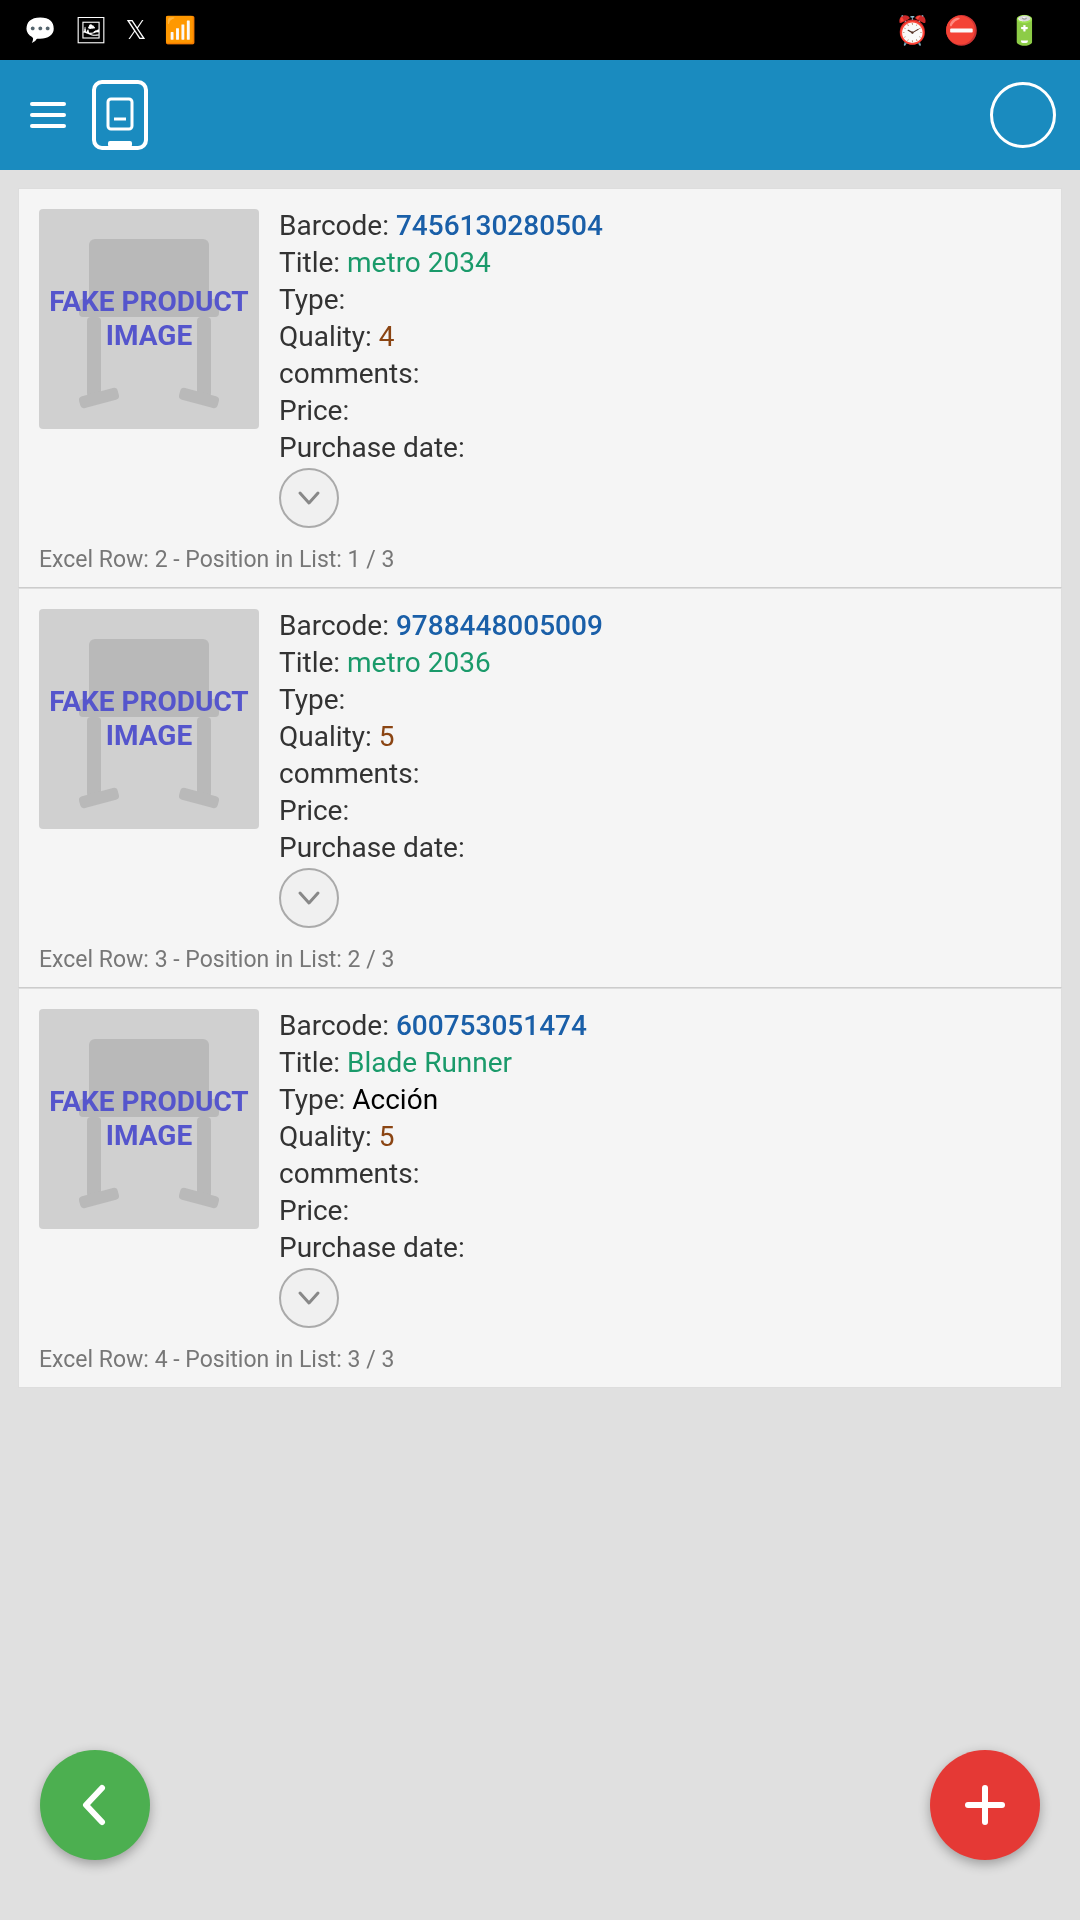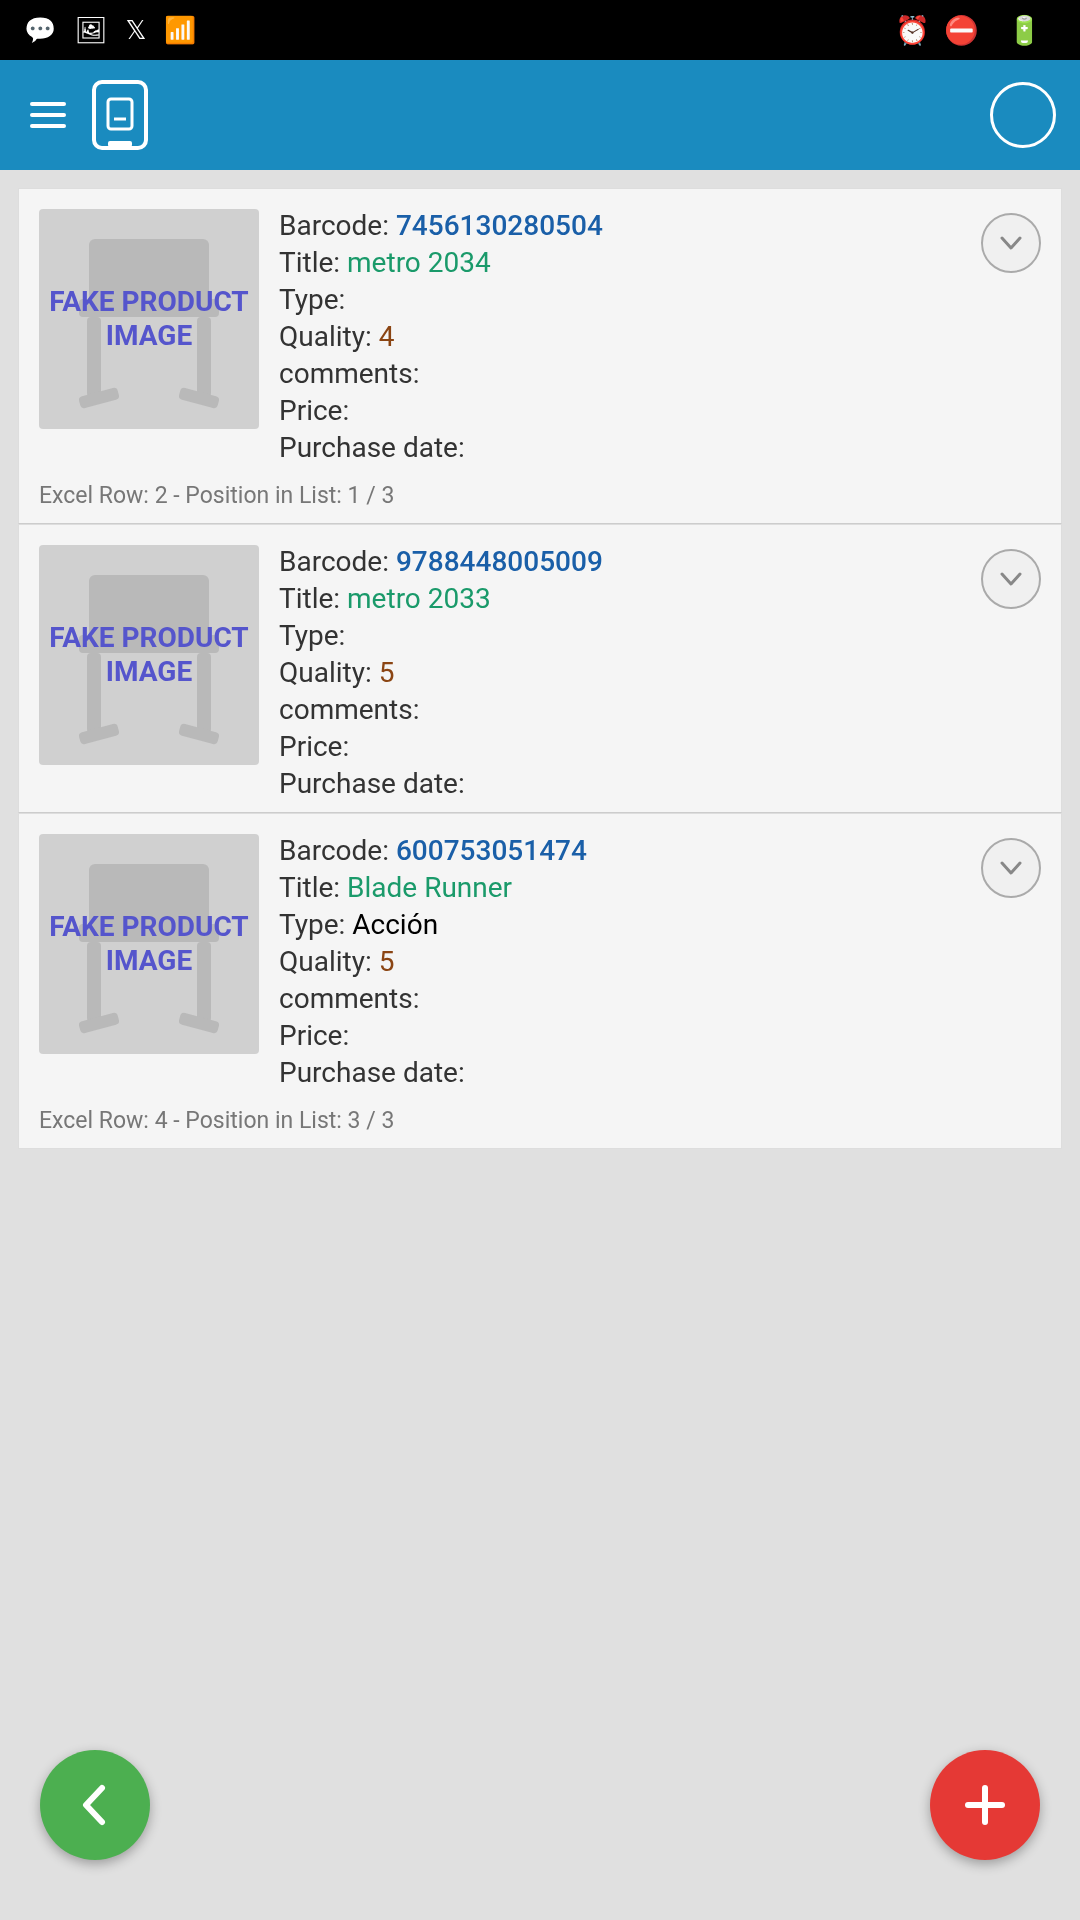--- a/index.html
+++ b/index.html
@@ -177,21 +177,21 @@
     .info-value.barcode { color: #1a5fa8; font-weight: 500; }
     .info-value.title { color: #1a9a6a; }
     .info-value.type { color: #000000; }
     .info-value.quality { color: #8b4513; }
     .info-value.comments { color: #333; }
     .info-value.price { color: #333; }
     .info-value.purchasedate { color: #333; }
 
     .product-info-header {
       display: flex;
-      flex-direction: row;
+      flex-direction: column;
       align-items: flex-start;
       justify-content: space-between;
       width: 100%;
     }
     .product-info-main {
       flex: 1;
       display: flex;
       flex-direction: column;
       gap: 4px;
     }
@@ -372,21 +372,21 @@
         <span class="product-image-text">FAKE PRODUCT IMAGE</span>
       </div>
       <div class="product-info-header">
         <div class="product-info-main">
           <div class="product-info-row">
             <span class="info-label">Barcode:&nbsp;</span>
             <span class="info-value barcode">9788448005009</span>
           </div>
           <div class="product-info-row">
             <span class="info-label">Title:&nbsp;</span>
-            <span class="info-value title">metro 2033</span>
+            <span class="info-value title">metro 2036</span>
           </div>
           <div class="product-info-row">
             <span class="info-label">Type:&nbsp;</span>
             <span class="info-value type"></span>
           </div>
           <div class="product-info-row">
             <span class="info-label">Quality:&nbsp;</span>
             <span class="info-value quality">5</span>
           </div>
           <div class="product-info-row">
@@ -402,20 +402,21 @@
             <span class="info-value purchasedate"></span>
           </div>
         </div>
         <div class="dropdown-btn">
           <svg viewBox="0 0 30 30" fill="none">
             <polyline points="6,10 15,20 24,10" stroke="#888" stroke-width="3" stroke-linecap="round" stroke-linejoin="round" fill="none"></polyline>
           </svg>
         </div>
       </div>
     </div>
+    <div class="card-footer">Excel Row: 3  -  Position in List: 2 / 3</div>
   </div>
     <div class="product-card">
     <div class="product-card-inner">
       <div class="product-image">
         <svg viewBox="0 0 220 220" xmlns="http://www.w3.org/2000/svg">
     <g fill="#888" opacity="0.7">
 
       <rect x="40" y="90" width="140" height="18" rx="4"></rect>
 
       <rect x="50" y="30" width="120" height="65" rx="6"></rect>

